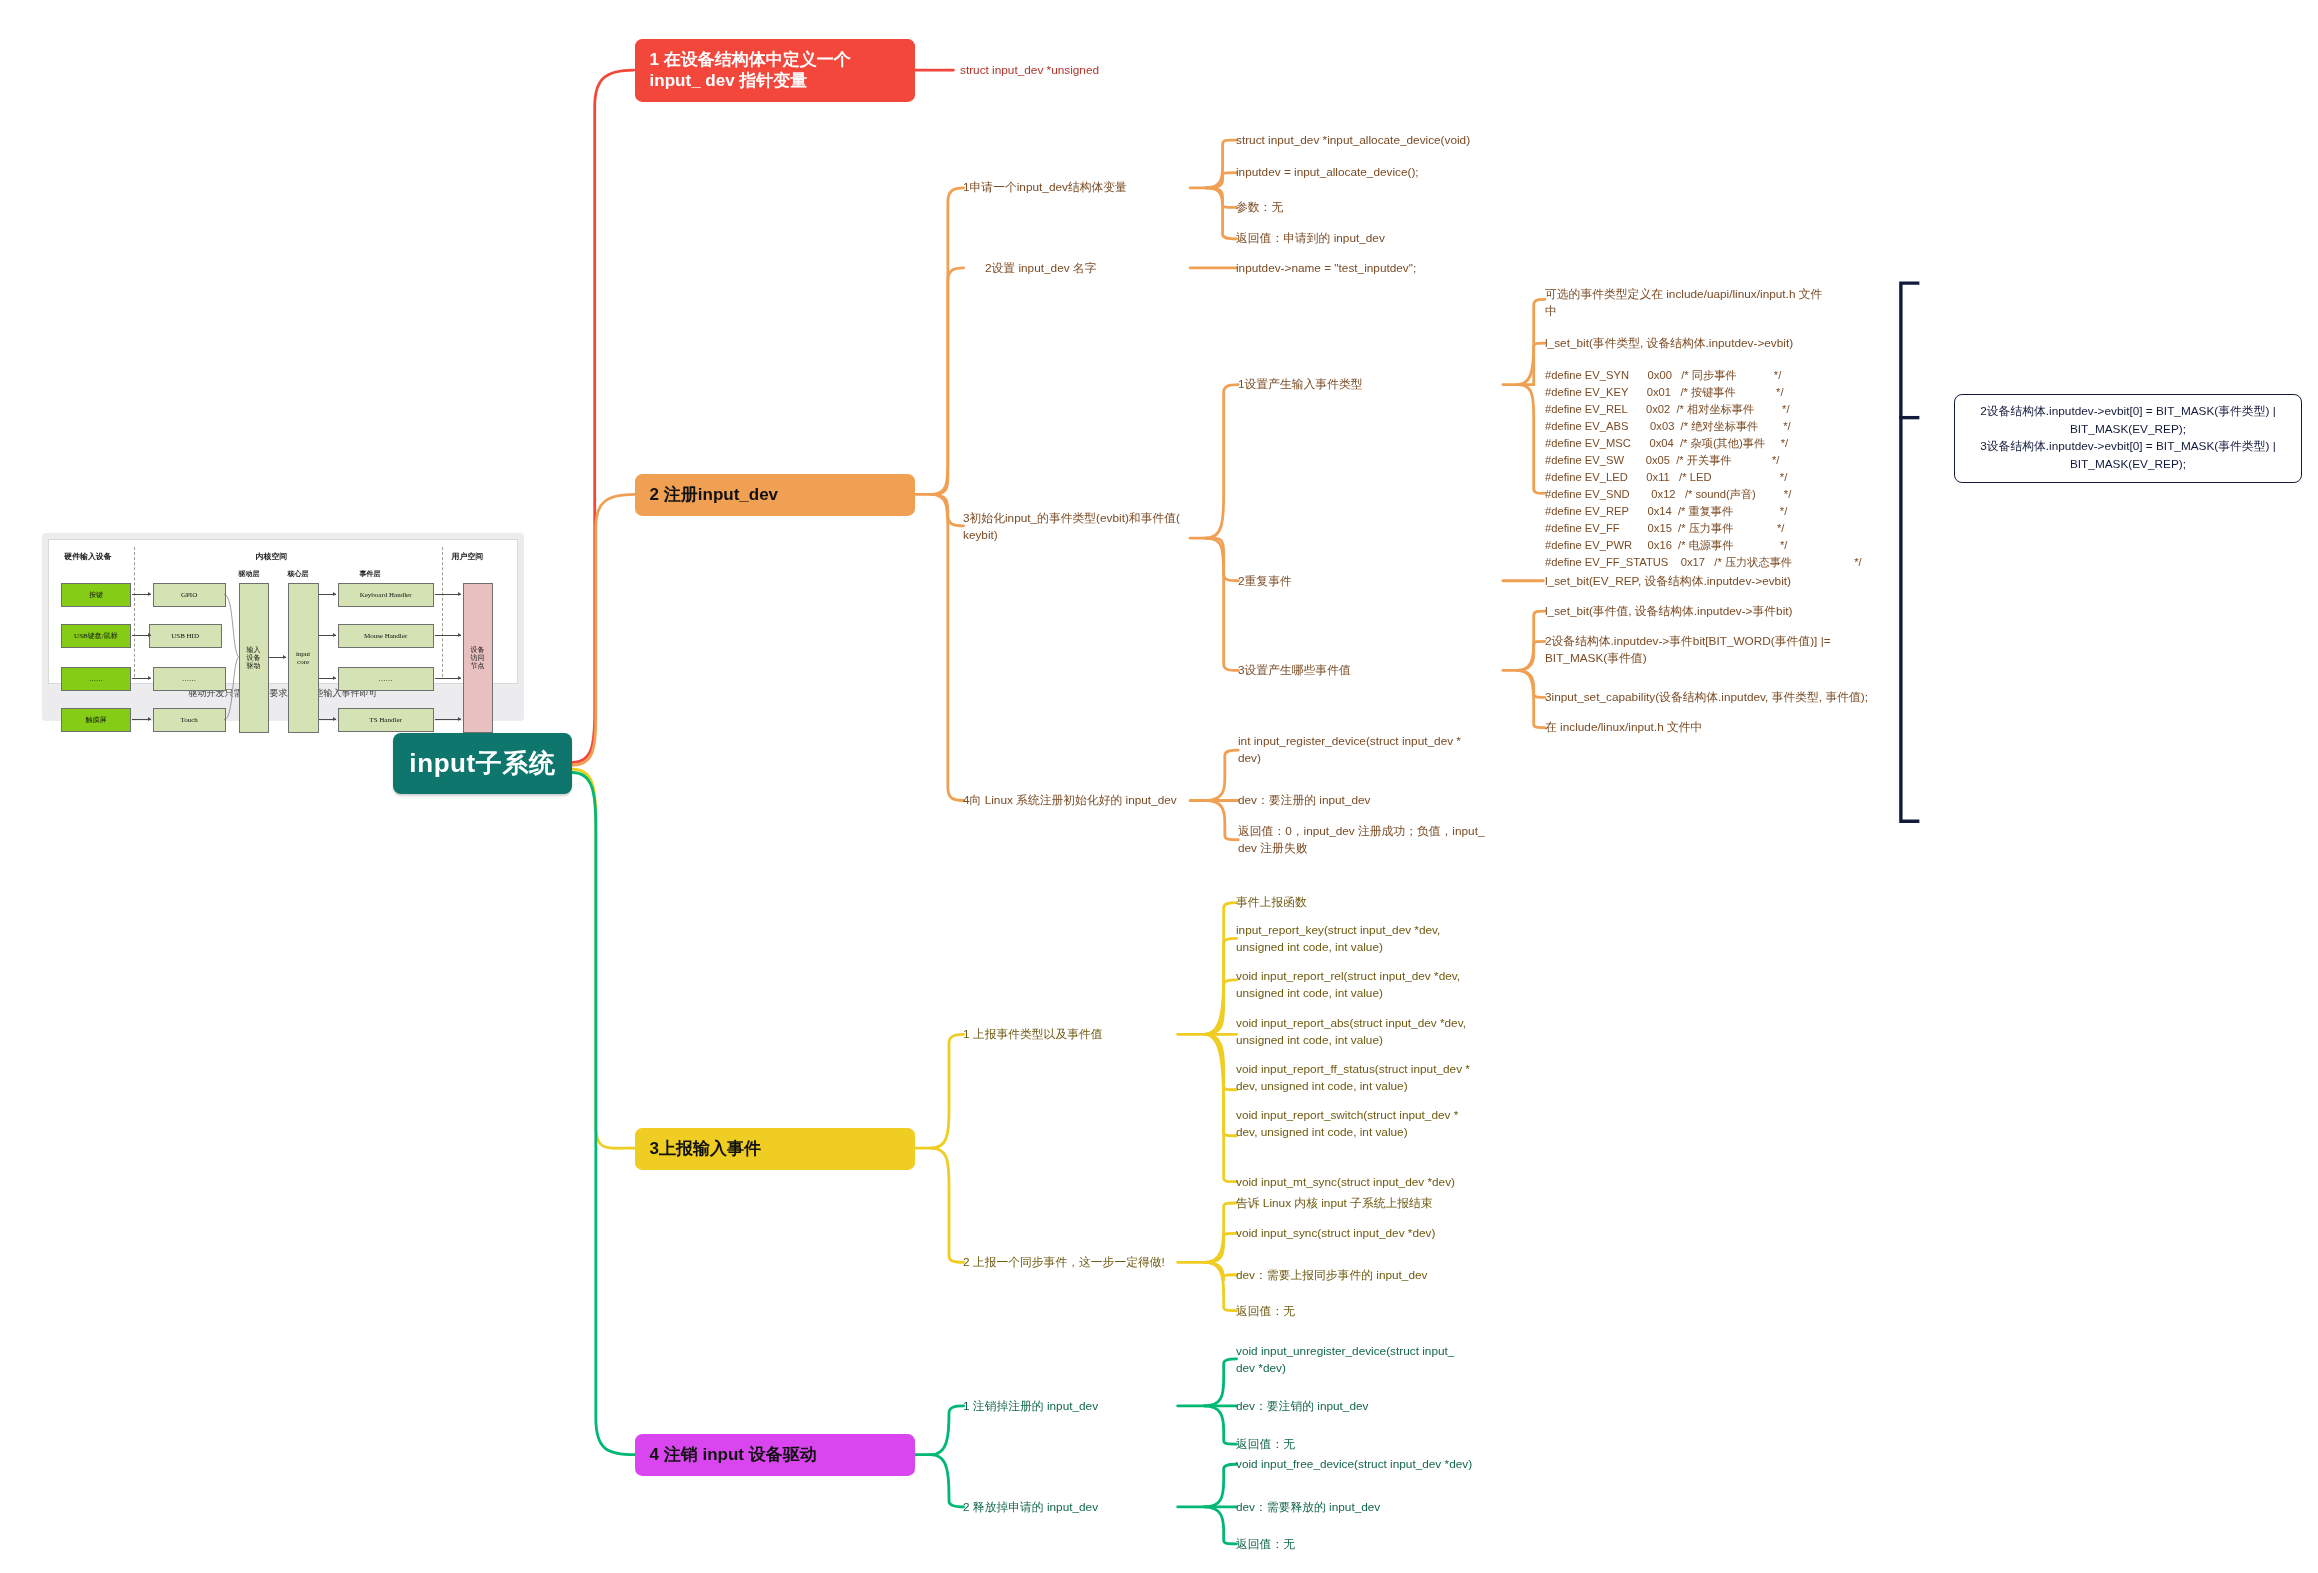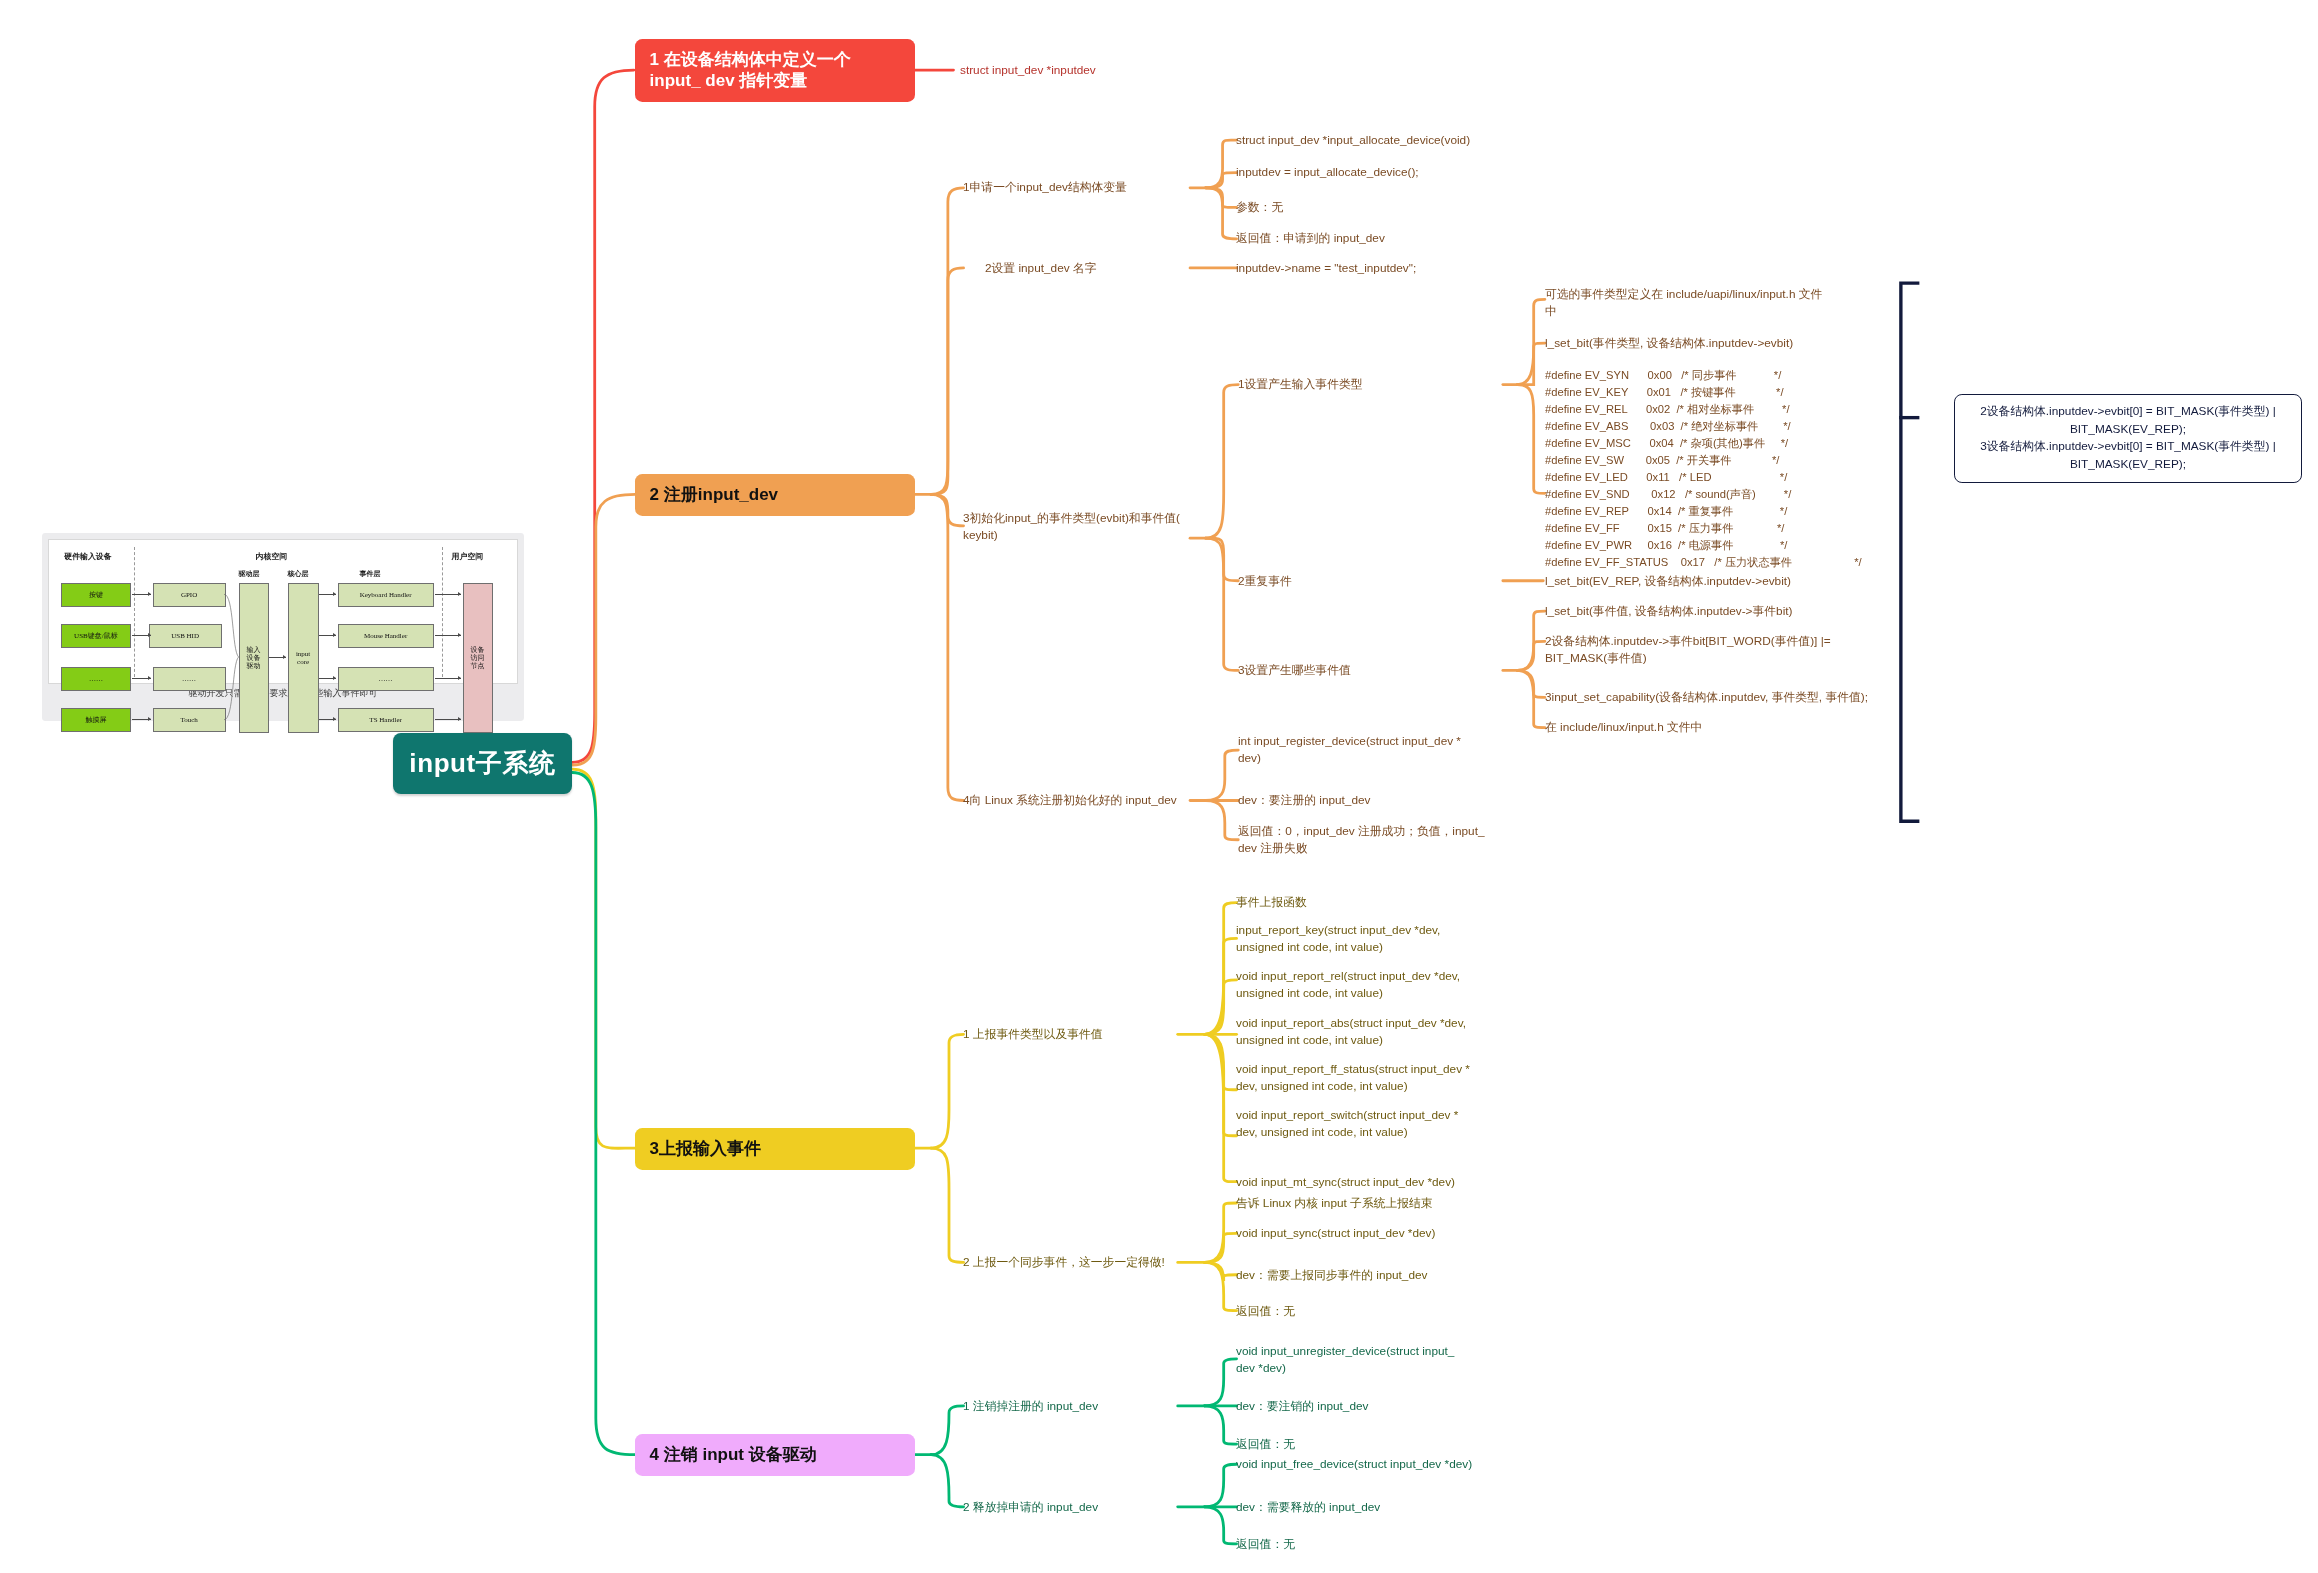--- a/index.html
+++ b/index.html
@@ -21,21 +21,21 @@
 
   
   .sec{
     position:absolute;border-radius:7.3px;display:flex;align-items:center;
     padding-left:14.6px;color:#111111;font-weight:bold;box-sizing:border-box;
     line-height:1.18;
   }
   .sec.red{background:#F4473C;color:#ffffff;font-size:17px;padding-right:11.2px;}
   .sec.orange{background:#F0A052;font-size:17px;}
   .sec.yellow{background:#EFCD22;font-size:17px;}
-  .sec.green{background:#f0abfc;font-size:17px;}
+  .sec.green{background:#d946ef;font-size:17px;}
 
   
   .leaf{
     position:absolute;font-size:11.8px;line-height:1.45;color:#7A4B24;
     white-space:pre-line;
   }
   .leaf.red-t{color:#B5332C;}
   .leaf.or-t{color:#7A4B24;}
   .leaf.ye-t{color:#6E5A10;}
   .leaf.gr-t{color:#14684A;}
@@ -245,21 +245,21 @@
 
       <svg style="position:absolute;left:175px;top:43px;width:15.7px;height:148px;" viewBox="0 0 28 264" width="15.7" height="148">
         <path d="M0,20 C18,20 14,120 26,132 C14,144 18,244 0,244" fill="none" stroke="#6f6f6f" stroke-width="1.2"></path>
       </svg>
     </div>
     <div class="pic-cap">驱动开发只需要按照要求上报这些输入事件即可</div>
   </div>
 
   <div class="sec red" style="left:635px;top:39px;width:280px;height:63px;">1 在设备结构体中定义一个  input_
 dev 指针变量</div>
-  <div class="leaf red-t" style="left:960px;top:62px;width:236px;">struct input_dev *inputdev</div>
+  <div class="leaf red-t" style="left:960px;top:62px;width:236px;">struct input_dev *unsigned</div>
 
   <div class="sec orange" style="left:635px;top:474px;width:280px;height:42px;">2 注册input_dev</div>
 
   <div class="leaf or-t" style="left:963px;top:179px;width:236px;">1申请一个input_dev结构体变量</div>
   <div class="leaf or-t" style="left:1236px;top:132px;width:292px;">struct input_dev *input_allocate_device(void)</div>
   <div class="leaf or-t" style="left:1236px;top:164px;width:292px;">inputdev = input_allocate_device();</div>
   <div class="leaf or-t" style="left:1236px;top:199px;width:292px;">参数：无</div>
   <div class="leaf or-t" style="left:1236px;top:230px;width:292px;">返回值：申请到的  input_dev</div>
 
   <div class="leaf or-t" style="left:963px;top:260px;width:236px;margin-left:22px;">2设置 input_dev 名字</div>

